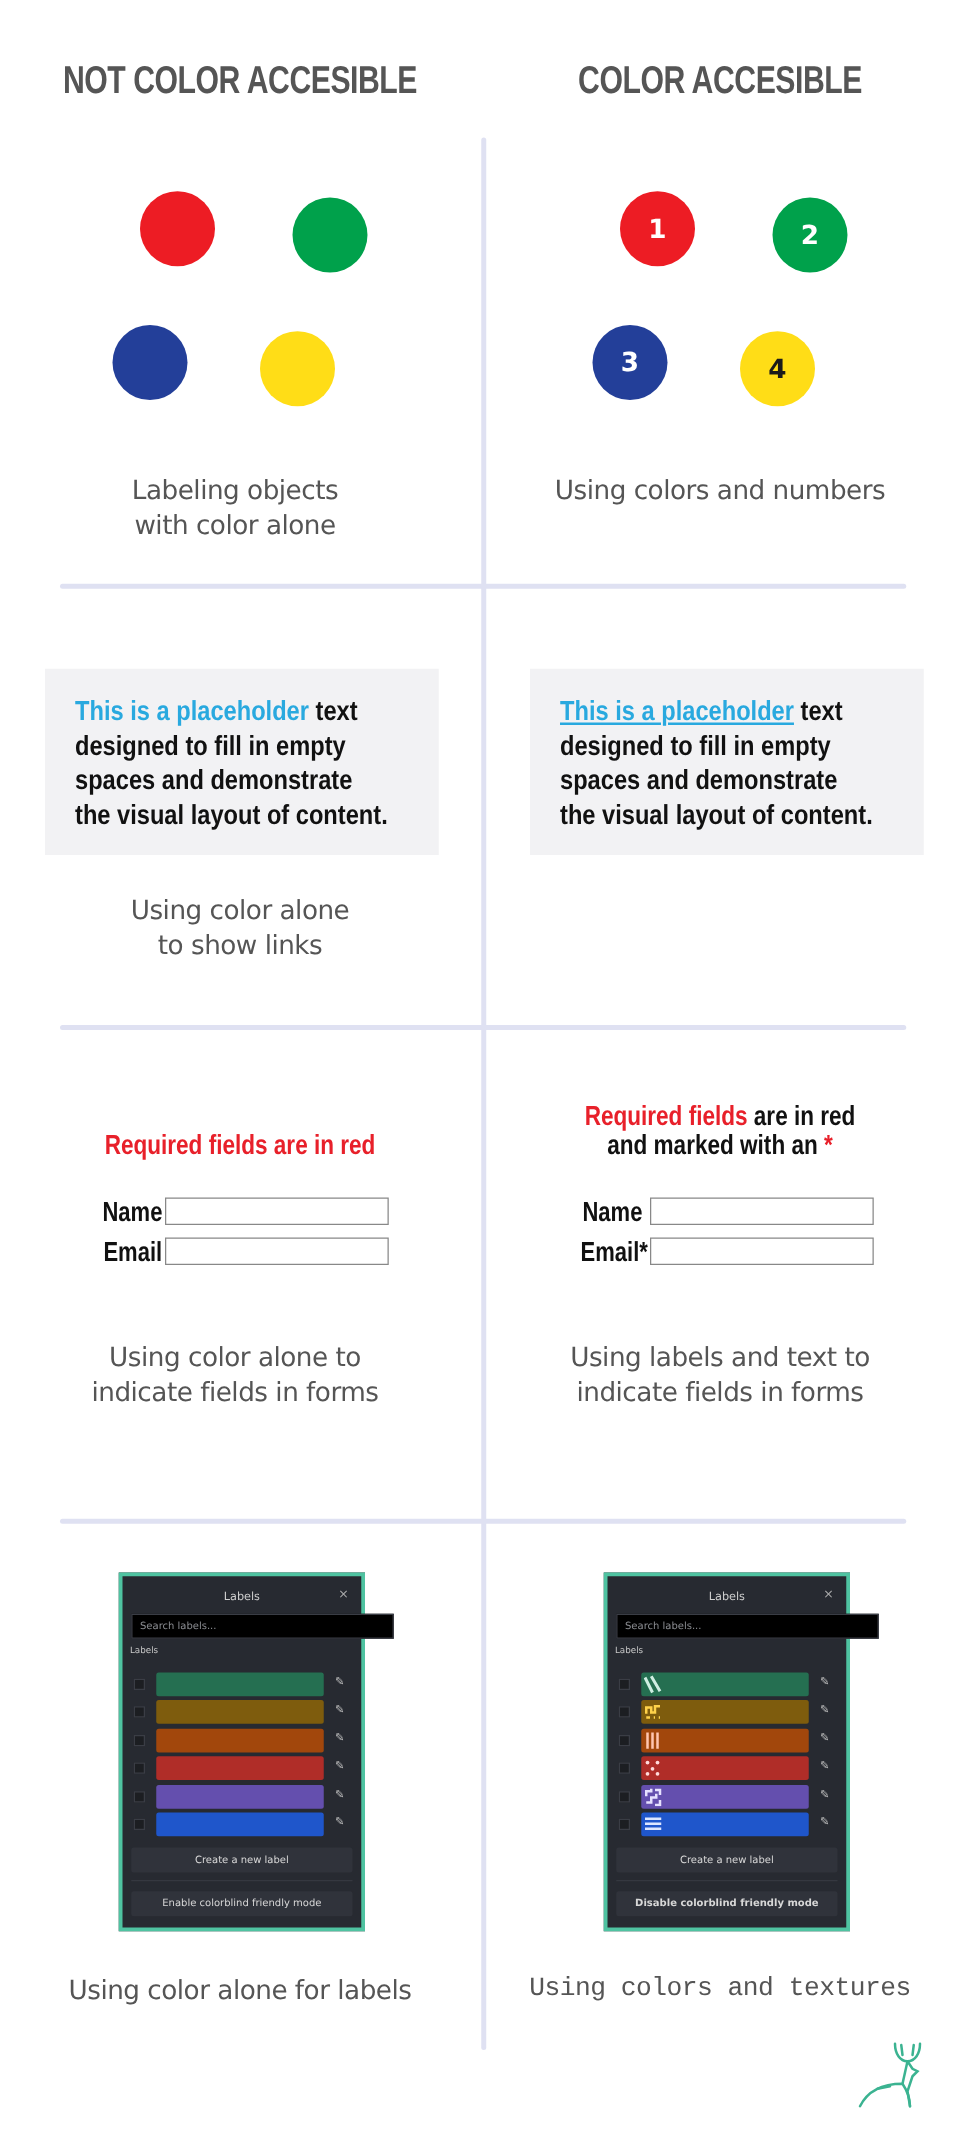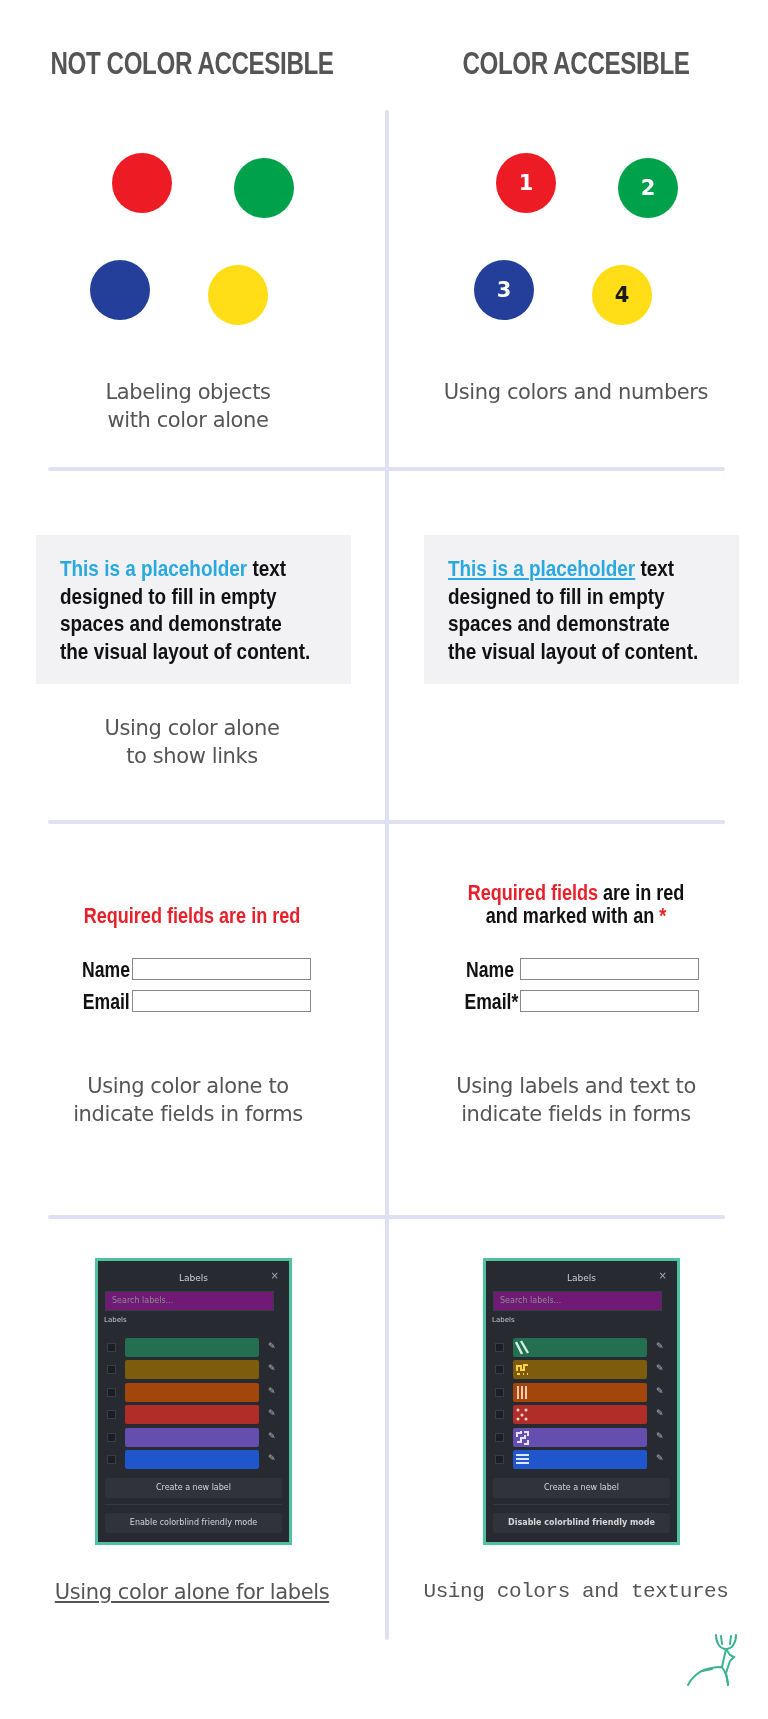--- a/index.html
+++ b/index.html
@@ -15,21 +15,21 @@
   .link{color:#29a9df;}
   .link.u{text-decoration:underline;text-decoration-thickness:2px;text-underline-offset:2px;}
   .reqhead{position:absolute;width:384px;text-align:center;font-family:"Liberation Sans",sans-serif;font-weight:bold;font-size:22px;line-height:23px;color:#111;transform:scaleX(0.82);transform-origin:center top;white-space:nowrap;}
   .red{color:#e8202a;}
   .frow{position:absolute;height:24px;display:flex;align-items:flex-start;}
   .flabel{font-family:"Liberation Sans",sans-serif;font-weight:bold;font-size:22px;color:#111;text-align:right;transform:scaleX(0.8);transform-origin:right center;white-space:nowrap;}
   .finput{position:absolute;width:179px;height:22px;border:1px solid #888;background:#fff;box-sizing:border-box;}
   .panel{position:absolute;top:1258px;width:197px;height:287px;background:#272a31;border:3px solid #4fc3a1;box-sizing:border-box;font-family:"DejaVu Sans",sans-serif;color:#d7d7d7;}
   .ptitle{position:absolute;top:12px;left:0;width:100%;text-align:center;font-size:9px;color:#cfcfcf;}
   .pclose{position:absolute;top:9px;right:10px;font-size:10px;color:#aaa;}
-  .psearch{position:absolute;top:30px;left:7px;width:169px;height:20px;background:#701a75;border:1px solid #3a3d45;box-sizing:border-box;font-size:8px;color:#8b8d92;padding:4px 6px;}
+  .psearch{position:absolute;top:30px;left:7px;width:210px;height:20px;background:#000000;border:1px solid #3a3d45;box-sizing:border-box;font-size:8px;color:#8b8d92;padding:4px 6px;}
   .psection{position:absolute;top:55px;left:6px;font-size:7px;color:#c8c8c8;}
   .prow{position:absolute;left:6px;width:182px;height:20px;}
   .pcheck{position:absolute;left:3px;top:5px;width:9px;height:9px;background:#1c1e22;border:1px solid #3a3d45;box-sizing:border-box;}
   .pbar{position:absolute;left:21px;top:0;width:134px;height:19px;border-radius:2px;overflow:hidden;}
   .ppencil{position:absolute;left:164px;top:3px;font-size:9px;color:#bbb;}
   .pbtn{position:absolute;left:7px;width:177px;height:20px;background:#30333b;border-radius:2px;font-size:8px;color:#d7d7d7;text-align:center;line-height:20px;}
   .pdiv{position:absolute;left:7px;width:177px;height:1px;background:#353840;}
   .tex{position:absolute;left:2px;top:2px;width:15px;height:15px;}
 </style>
 </head>
@@ -165,21 +165,21 @@
   <div class="prow" style="top:189px;">
       <div class="pcheck"></div>
       <div class="pbar" style="background:#1f56cb;"></div>
       <div class="ppencil">✎</div>
     </div>
 
   <div class="pbtn" style="top:217px;">Create a new label</div>
   <div class="pdiv" style="top:243px;"></div>
   <div class="pbtn" style="top:252px;">Enable colorblind friendly mode</div>
 </div>
-<div class="caption" style="left:0px;top:1578px;text-decoration:underline;">
+<div class="caption" style="left:0px;top:1578px;">
   <div>Using color alone for labels</div>
 </div>
 
 <div class="panel" style="left:483px;">
   <div class="ptitle">Labels</div>
   <div class="pclose">×</div>
   <div class="psearch">Search labels...</div>
   <div class="psection">Labels</div>
 
   <div class="prow" style="top:77px;">

